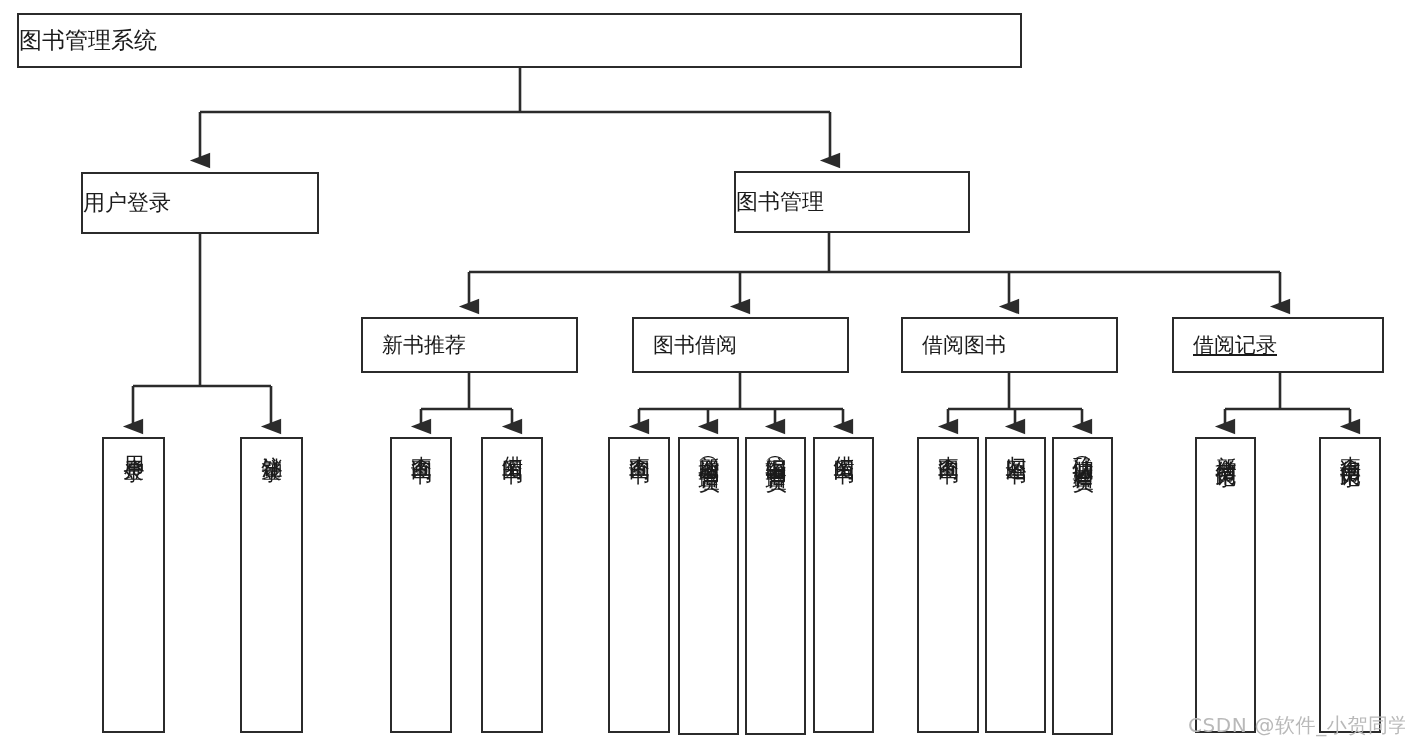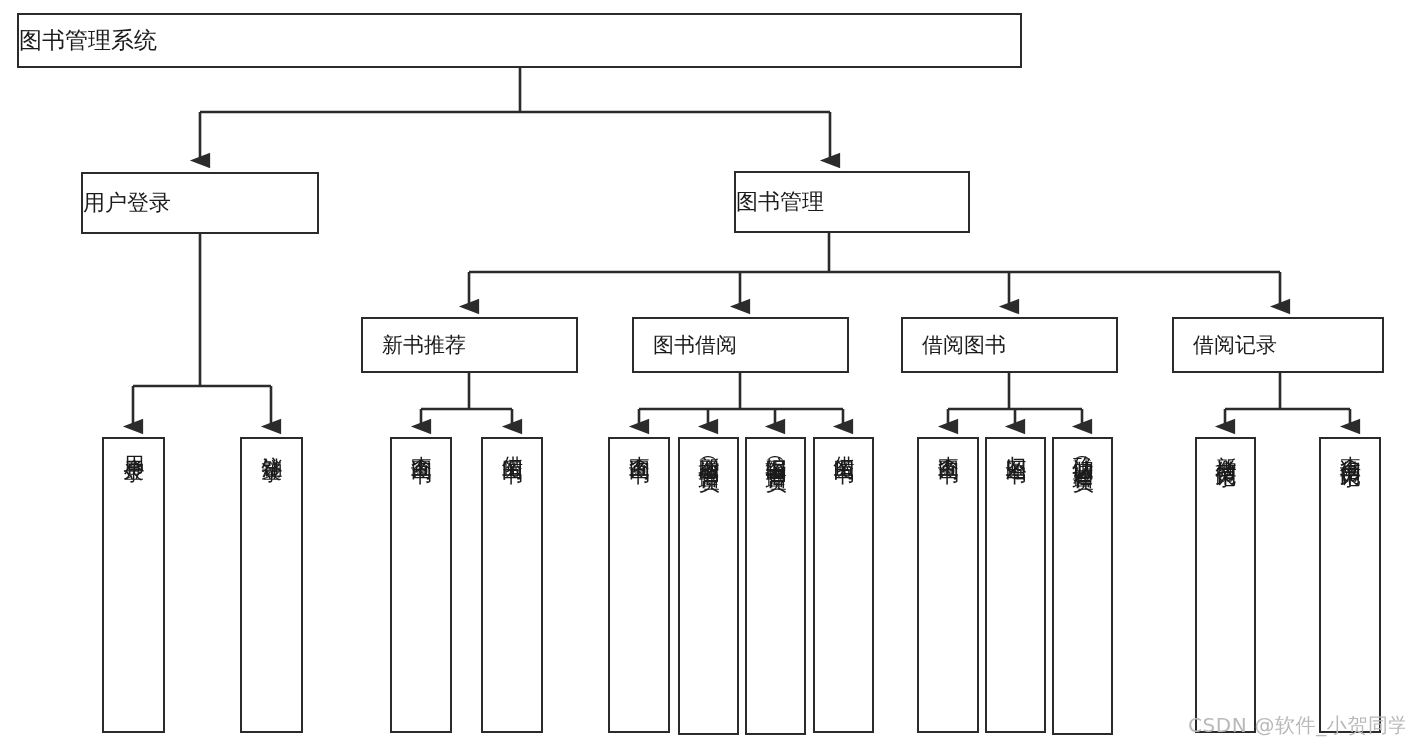--- a/index.html
+++ b/index.html
@@ -141,21 +141,21 @@
       </div>
       <div class="node horizontal node-l2" style="left: 361px; top: 317px; width: 217px; height: 56px;">
         <span class="label">新书推荐</span>
       </div>
       <div class="node horizontal node-l2" style="left: 632px; top: 317px; width: 217px; height: 56px;">
         <span class="label">图书借阅</span>
       </div>
       <div class="node horizontal node-l2" style="left: 901px; top: 317px; width: 217px; height: 56px;">
         <span class="label">借阅图书</span>
       </div>
-      <div class="node horizontal node-l2" style="left: 1172px; top: 317px; width: 212px; height: 56px;">
+      <div class="node horizontal node-l2" style="left: 1172px; top: 317px; width: 212px; height: 56px; text-decoration: underline;">
         <span class="label">借阅记录</span>
       </div>
       <div class="node vertical node-leaf" style="left: 102px; top: 437px; width: 63px; height: 296px;">
         <span class="label">用户登录</span>
       </div>
       <div class="node vertical node-leaf" style="left: 240px; top: 437px; width: 63px; height: 296px;">
         <span class="label">注销登录</span>
       </div>
       <div class="node vertical node-leaf" style="left: 390px; top: 437px; width: 62px; height: 296px;">
         <span class="label">查询图书</span>

